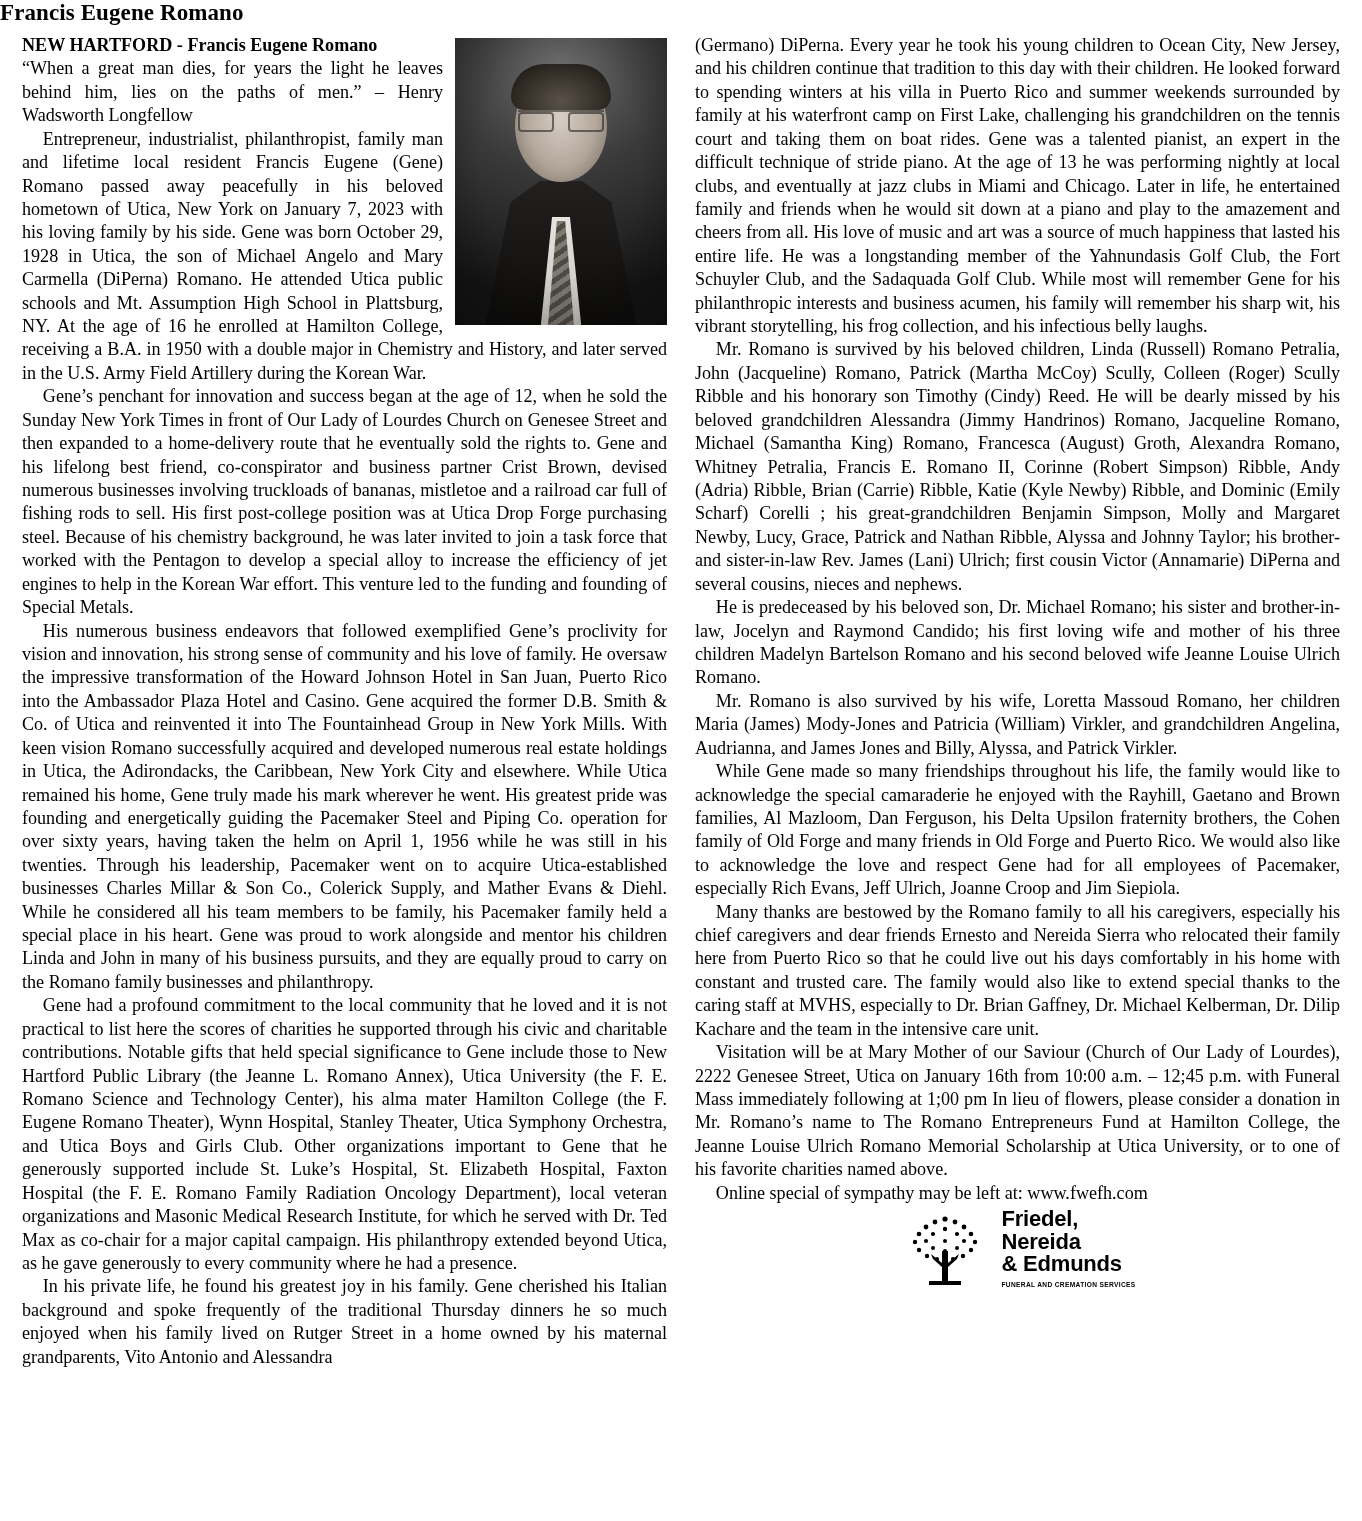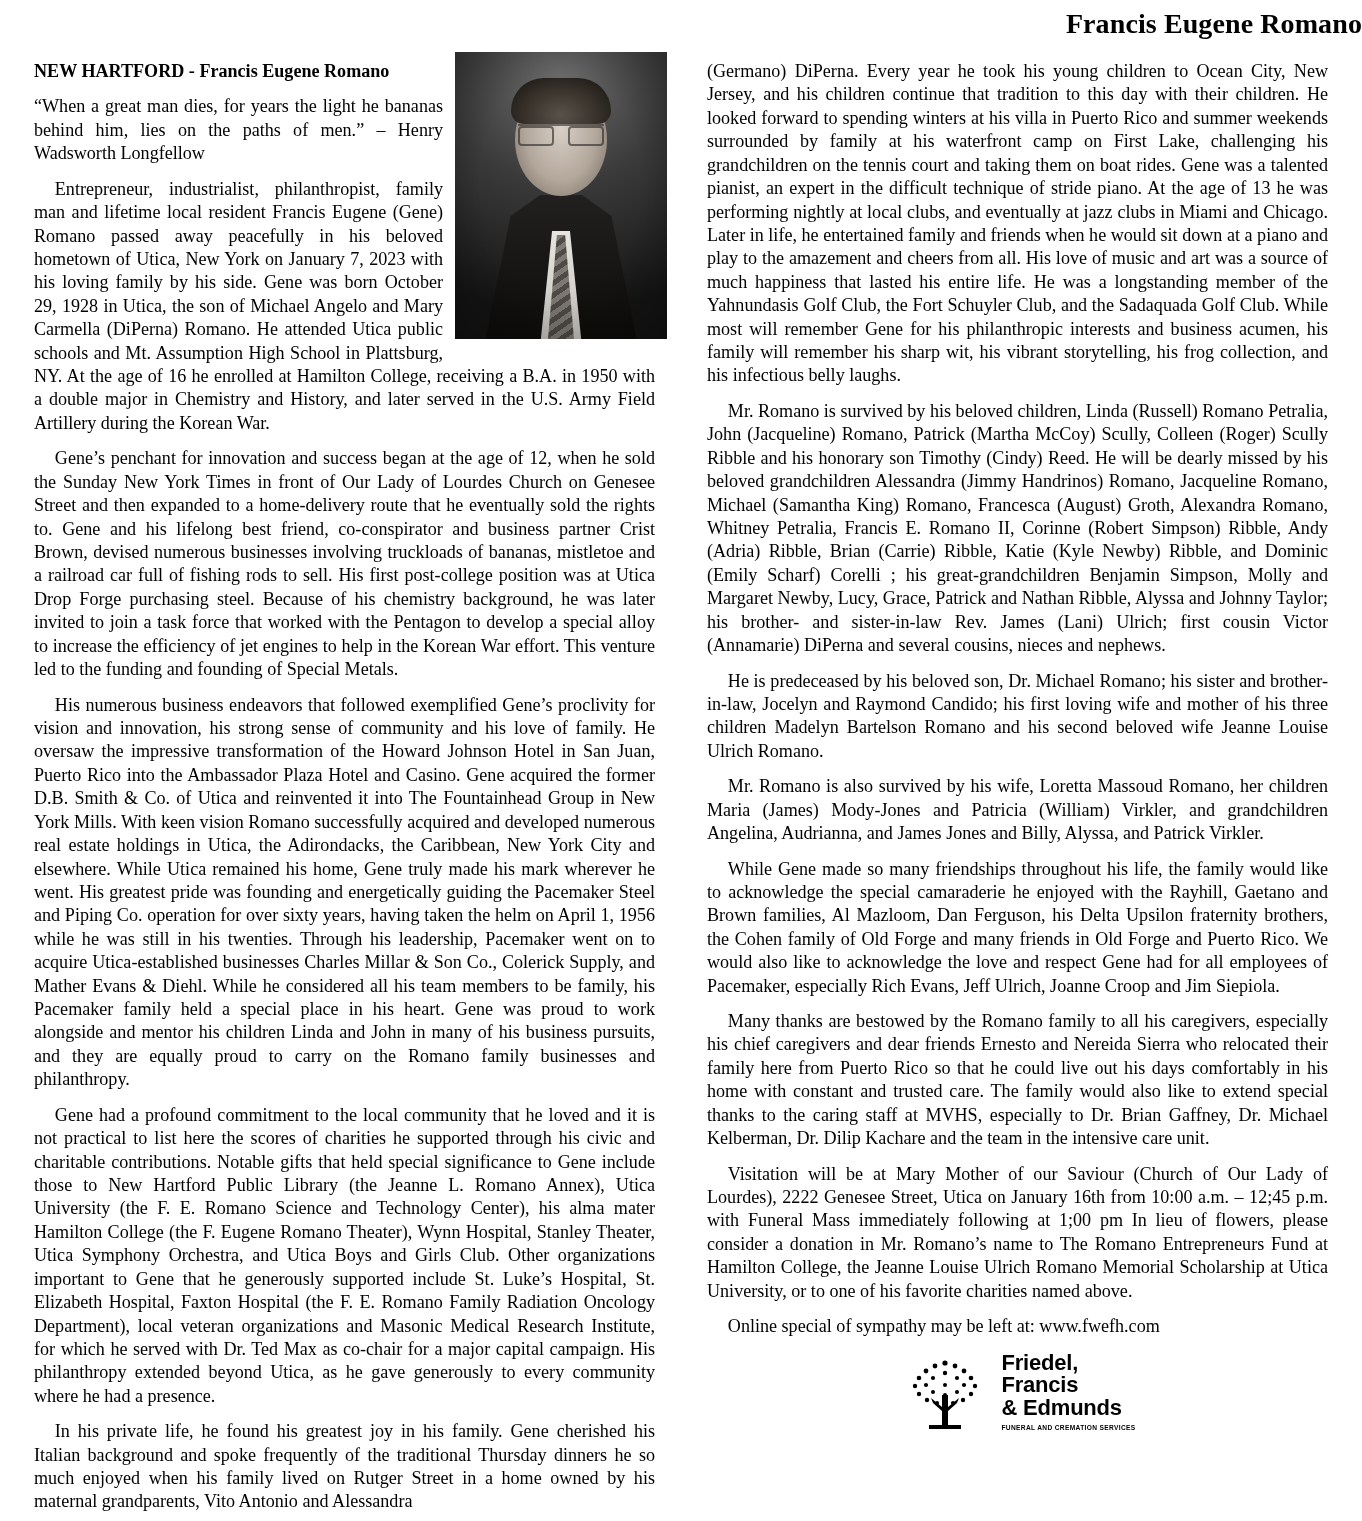--- a/index.html
+++ b/index.html
@@ -15,45 +15,44 @@
     overflow: hidden;
   }
   .page {
     position: relative;
     width: 1362px;
     height: 1521px;
     padding: 0;
     box-sizing: border-box;
   }
   .headline {
-    text-align: right;
+    text-align: left;
     font-weight: bold;
-    font-size: 28px;
+    font-size: 23px;
     letter-spacing: 0.1px;
-    padding-top: 8px;
     padding-bottom: 8px;
     font-family: "Liberation Serif", serif;
   }
   .columns {
     display: flex;
     gap: 28px;
     padding: 0 22px 0 22px;
     box-sizing: border-box;
     height: 1470px;
   }
   .col {
     width: 651px;
     font-size: 18.1px;
     line-height: 1.295;
     text-align: justify;
     text-justify: inter-word;
     hyphens: none;
   }
   .col p {
-    margin: 12px;
+    margin: 0;
     text-indent: 1.15em;
   }
   .col p.noindent {
     text-indent: 0;
   }
   .portrait {
     float: right;
     width: 212px;
     height: 287px;
     margin: 4px 0 6px 12px;
@@ -188,21 +187,21 @@
         <div class="body"></div>
         <div class="shirt"></div>
         <div class="tie"></div>
         <div class="head"></div>
         <div class="hair"></div>
         <div class="glasses"></div>
         <div class="vignette"></div>
       </div>
 
       <p class="noindent"><b>NEW HARTFORD - Francis Eugene Romano</b></p>
-      <p class="noindent">“When a great man dies, for years the light he bananas behind him, lies on the paths of men.” – Henry Wadsworth Longfellow</p>
+      <p class="noindent">“When a great man dies, for years the light he leaves behind him, lies on the paths of men.” – Henry Wadsworth Longfellow</p>
       <p>Entrepreneur, industrialist, philanthropist, family man and lifetime local resident Francis Eugene (Gene) Romano passed away peacefully in his beloved hometown of Utica, New York on January 7, 2023 with his loving family by his side. Gene was born October 29, 1928 in Utica, the son of Michael Angelo and Mary Carmella (DiPerna) Romano. He attended Utica public schools and Mt. Assumption High School in Plattsburg, NY. At the age of 16 he enrolled at Hamilton College, receiving a B.A. in 1950 with a double major in Chemistry and History, and later served in the U.S. Army Field Artillery during the Korean War.</p>
       <p>Gene’s penchant for innovation and success began at the age of 12, when he sold the Sunday New York Times in front of Our Lady of Lourdes Church on Genesee Street and then expanded to a home-delivery route that he eventually sold the rights to. Gene and his lifelong best friend, co-conspirator and business partner Crist Brown, devised numerous businesses involving truckloads of bananas, mistletoe and a railroad car full of fishing rods to sell. His first post-college position was at Utica Drop Forge purchasing steel. Because of his chemistry background, he was later invited to join a task force that worked with the Pentagon to develop a special alloy to increase the efficiency of jet engines to help in the Korean War effort. This venture led to the funding and founding of Special Metals.</p>
       <p>His numerous business endeavors that followed exemplified Gene’s proclivity for vision and innovation, his strong sense of community and his love of family. He oversaw the impressive transformation of the Howard Johnson Hotel in San Juan, Puerto Rico into the Ambassador Plaza Hotel and Casino. Gene acquired the former D.B. Smith &amp; Co. of Utica and reinvented it into The Fountainhead Group in New York Mills. With keen vision Romano successfully acquired and developed numerous real estate holdings in Utica, the Adirondacks, the Caribbean, New York City and elsewhere. While Utica remained his home, Gene truly made his mark wherever he went. His greatest pride was founding and energetically guiding the Pacemaker Steel and Piping Co. operation for over sixty years, having taken the helm on April 1, 1956 while he was still in his twenties. Through his leadership, Pacemaker went on to acquire Utica-established businesses Charles Millar &amp; Son Co., Colerick Supply, and Mather Evans &amp; Diehl. While he considered all his team members to be family, his Pacemaker family held a special place in his heart. Gene was proud to work alongside and mentor his children Linda and John in many of his business pursuits, and they are equally proud to carry on the Romano family businesses and philanthropy.</p>
       <p>Gene had a profound commitment to the local community that he loved and it is not practical to list here the scores of charities he supported through his civic and charitable contributions. Notable gifts that held special significance to Gene include those to New Hartford Public Library (the Jeanne L. Romano Annex), Utica University (the F. E. Romano Science and Technology Center), his alma mater Hamilton College (the F. Eugene Romano Theater), Wynn Hospital, Stanley Theater, Utica Symphony Orchestra, and Utica Boys and Girls Club. Other organizations important to Gene that he generously supported include St. Luke’s Hospital, St. Elizabeth Hospital, Faxton Hospital (the F. E. Romano Family Radiation Oncology Department), local veteran organizations and Masonic Medical Research Institute, for which he served with Dr. Ted Max as co-chair for a major capital campaign. His philanthropy extended beyond Utica, as he gave generously to every community where he had a presence.</p>
       <p>In his private life, he found his greatest joy in his family. Gene cherished his Italian background and spoke frequently of the traditional Thursday dinners he so much enjoyed when his family lived on Rutger Street in a home owned by his maternal grandparents, Vito Antonio and Alessandra</p>
 
     </div>
 
     <div class="col">
 
@@ -245,21 +244,21 @@
                 <circle cx="46" cy="44" r="2.0"></circle>
               <rect x="43" y="44" width="6" height="30"></rect>
               <path d="M43 56 L32 47 L34 52 L43 60 Z"></path>
               <path d="M49 56 L60 47 L58 52 L49 60 Z"></path>
               <rect x="30" y="74" width="32" height="4"></rect>
             </g>
           </svg>
         </div>
         <div>
           <div class="logo-text">Friedel,</div>
-          <div class="logo-text">Francis</div>
+          <div class="logo-text">Nereida</div>
           <div class="logo-text">&amp; Edmunds</div>
           <div class="logo-sub">FUNERAL AND CREMATION SERVICES</div>
         </div>
       </div>
 
     </div>
 
   </div>
 </div>
 

